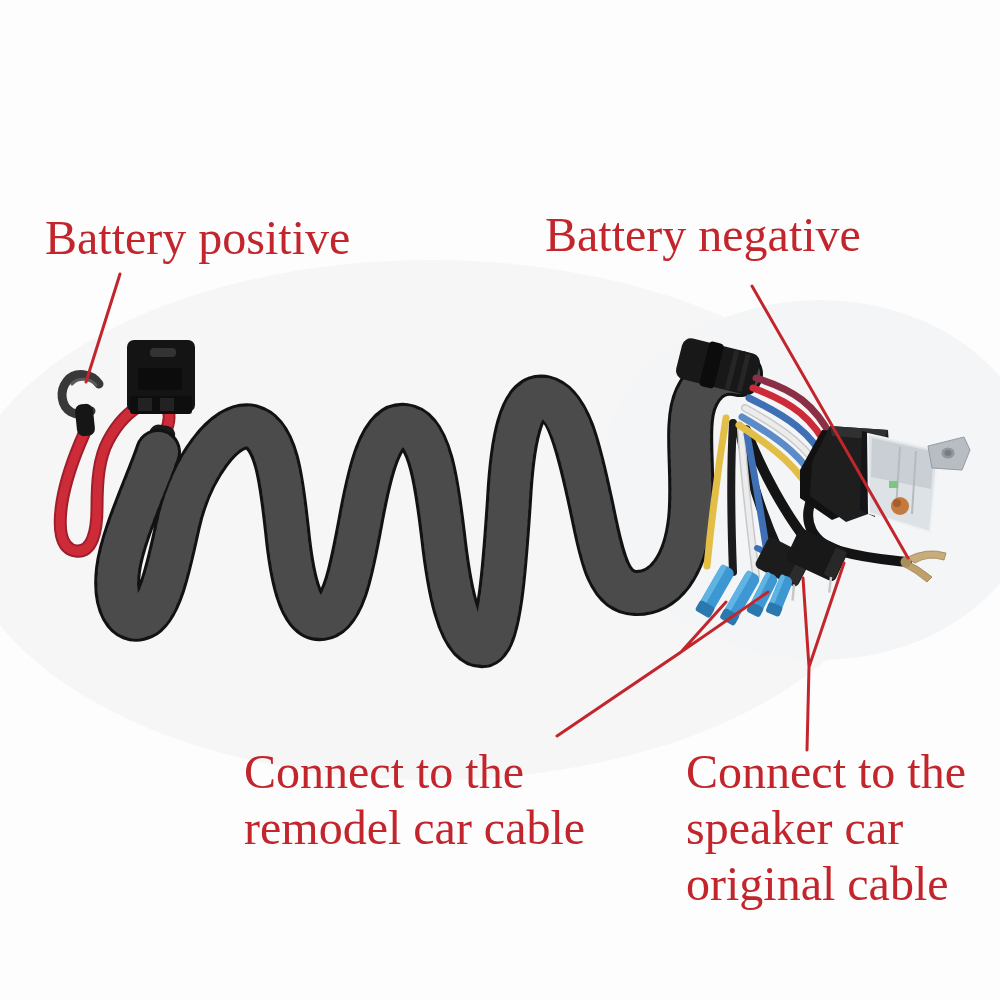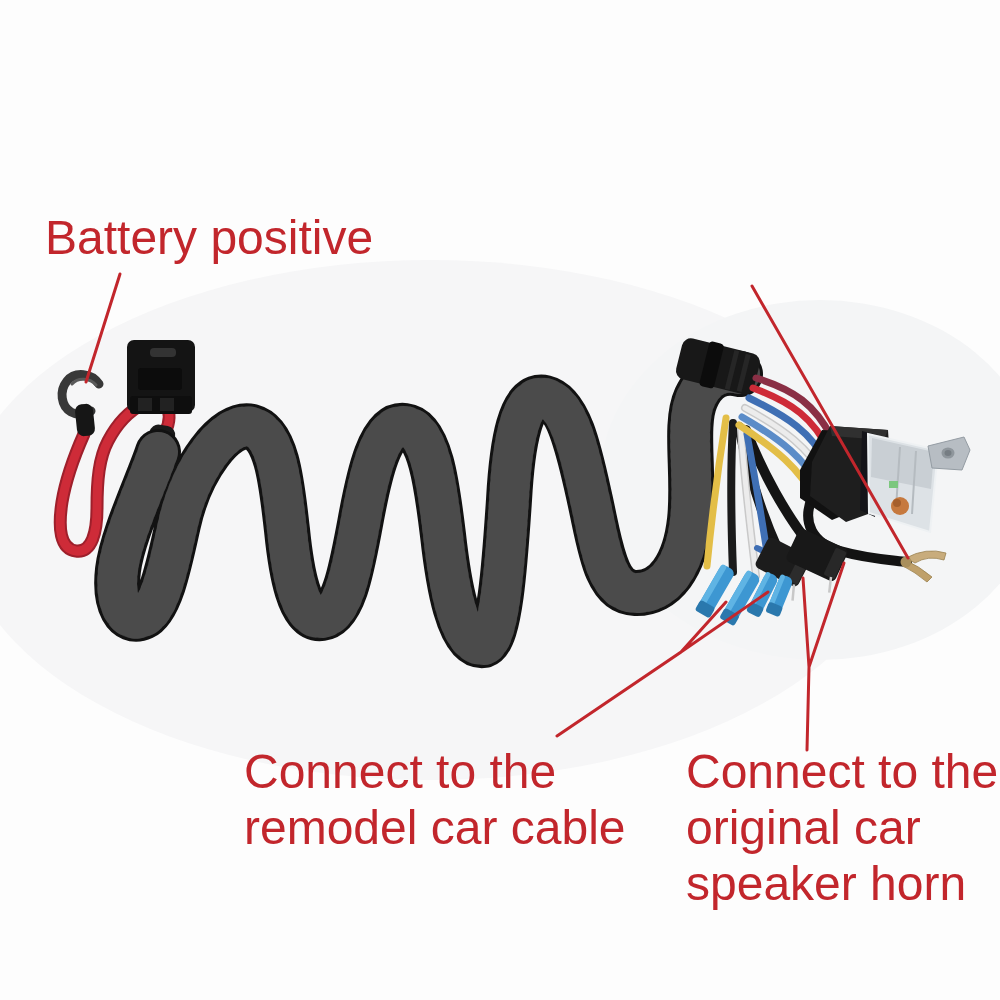--- a/index.html
+++ b/index.html
@@ -1,19 +1,19 @@
 <!DOCTYPE html>
 <html><head>
 <meta charset="utf-8">
 <style>
   html,body{margin:0;padding:0;background:#e9e9e9;}
   #stage{
     position:relative;width:1000px;height:1000px;margin:0 auto;
     background:#fdfdfd;overflow:hidden;
-    font-family:Liberation Sans, sans-serif;
+    font-family:Liberation Serif, serif;
   }
   #photo-svg{position:absolute;left:0;top:0;}
   .callout{
     position:absolute;color:#c2262c;font-size:48px;line-height:56px;
     letter-spacing:0px;white-space:nowrap;user-select:none;
   }
   .callout div{height:56px;}
 </style>
 </head>
 <body>
@@ -215,25 +215,28 @@
       <path d="M 752 286 L 908 558"></path>
       <path d="M 726 602 L 681 652 L 557 736 M 681 652 L 768 592"></path>
       <path d="M 803 578 L 809 667 L 807 750 M 809 667 L 844 563"></path>
     </g>
   </svg>
 
   <div class="callout" style="left:45px;top:210px;">
     <div>Battery positive</div>
   </div>
 
+  <div class="callout" style="left:545px;top:207px;">
+    <div>Battery negative</div>
+  </div>
 
   <div class="callout" style="left:244px;top:744px;">
     <div>Connect to the</div>
     <div>remodel car cable</div>
   </div>
 
   <div class="callout" style="left:686px;top:744px;">
     <div>Connect to the</div>
-    <div>original car</div>
-    <div>speaker horn</div>
+    <div>speaker car</div>
+    <div>original cable</div>
   </div>
 
 </div>
 
 </body></html>

